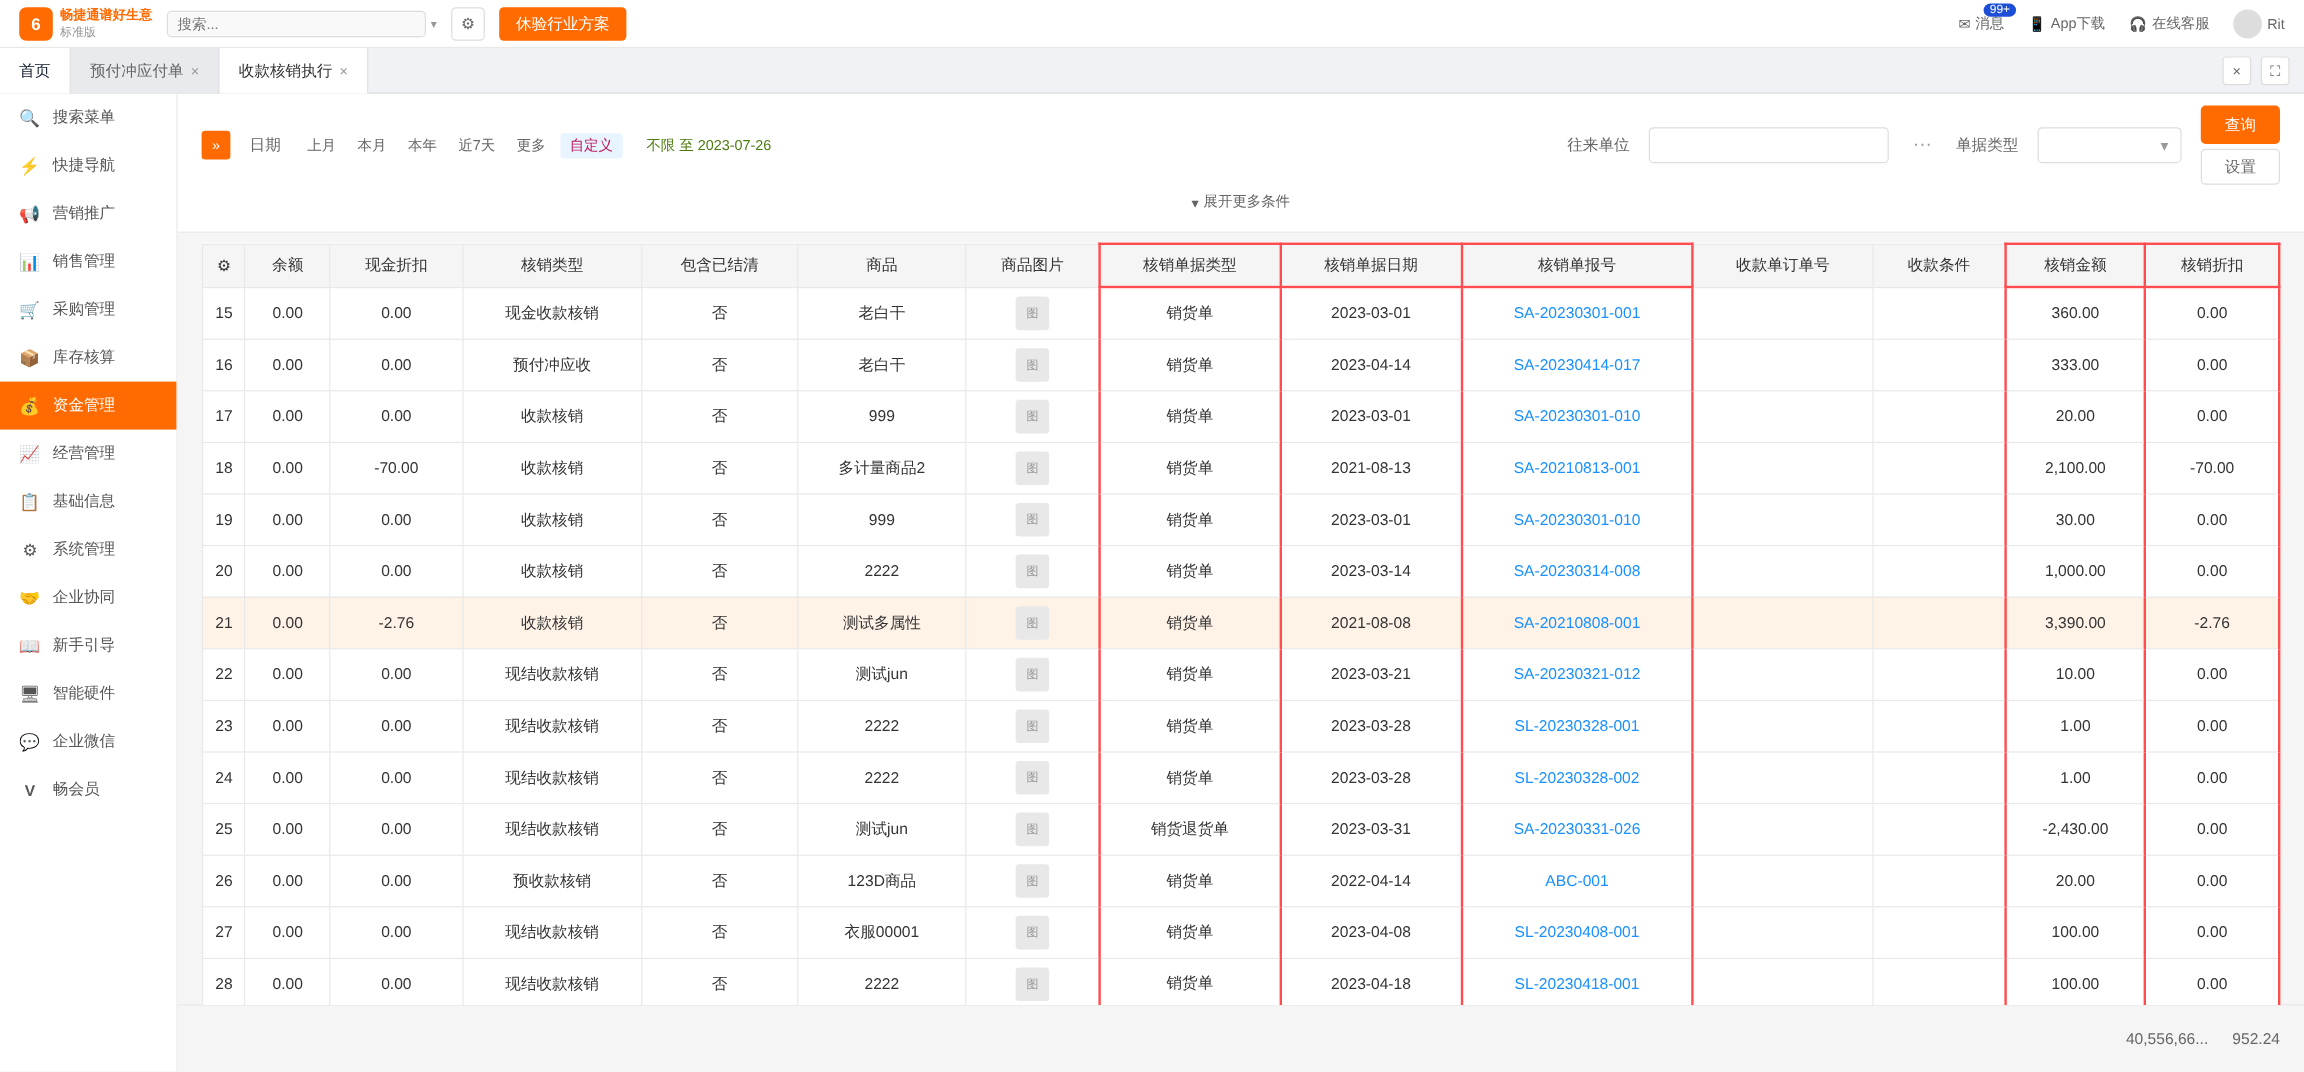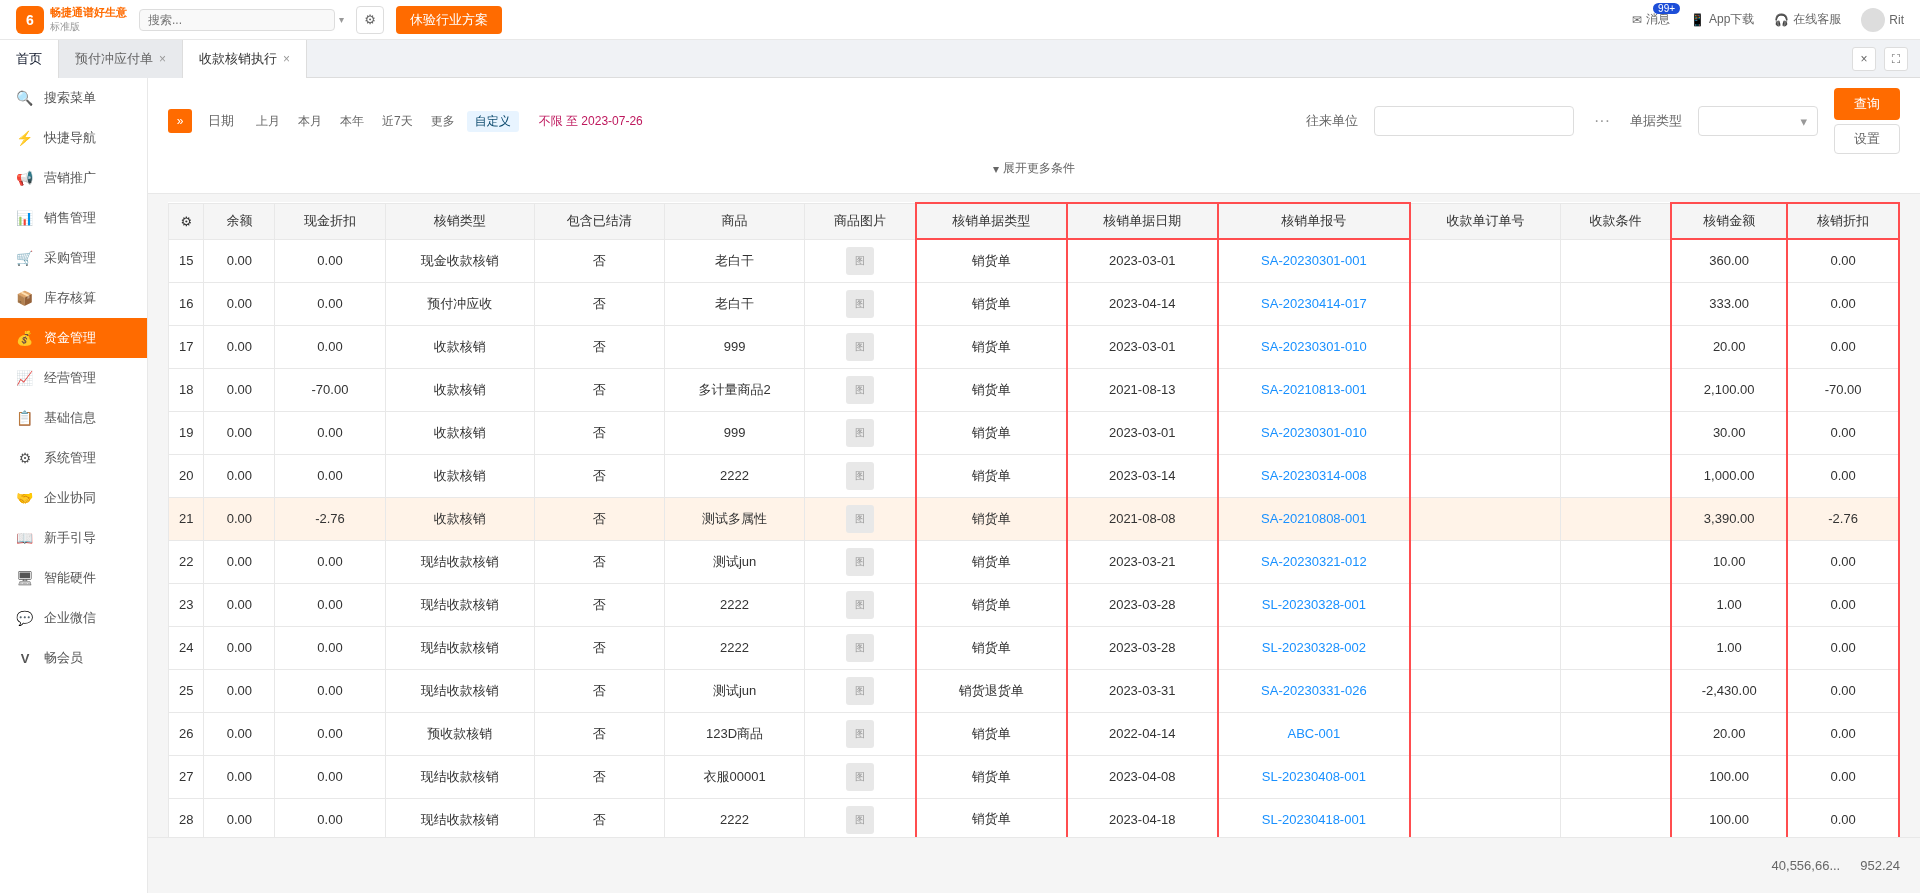--- a/index.html
+++ b/index.html
@@ -49,22 +49,22 @@
     .page-header-actions { display: flex; align-items: center; gap: 8px; }
     .action-btn { display: flex; align-items: center; gap: 4px; font-size: 13px; color: #666; cursor: pointer; padding: 4px 8px; }
 
     
     .filter-area { background: #fff; padding: 10px 20px; border-bottom: 1px solid #e8e8e8; }
     .filter-row { display: flex; align-items: center; gap: 16px; }
     .filter-expand-btn { width: 24px; height: 24px; background: #ff6b00; color: #fff; border-radius: 3px; display: flex; align-items: center; justify-content: center; cursor: pointer; font-size: 12px; flex-shrink: 0; }
     .filter-label { font-size: 13px; color: #666; flex-shrink: 0; }
     .date-shortcuts { display: flex; align-items: center; gap: 6px; }
     .date-btn { font-size: 12px; color: #666; cursor: pointer; padding: 2px 6px; }
-    .date-btn.active, .date-btn.custom { background: #e8f4ff; color: #0c4a6e; border-radius: 3px; padding: 2px 8px; font-size: 12px; }
-    .date-range-text { font-size: 12px; color: #be185d; text-align: center; }
+    .date-btn.active, .date-btn.custom { background: #e8f4ff; color: #be185d; border-radius: 3px; padding: 2px 8px; font-size: 12px; }
+    .date-range-text { font-size: 12px; color: #4d7c0f; text-align: center; }
     .filter-input { border: 1px solid #ddd; border-radius: 4px; padding: 5px 10px; font-size: 13px; color: #999; height: 30px; }
     .filter-dots { color: #999; font-size: 16px; padding: 0 4px; }
     .select-input { border: 1px solid #ddd; border-radius: 4px; padding: 5px 10px; font-size: 13px; color: #999; height: 30px; display: flex; align-items: center; gap: 4px; cursor: pointer; min-width: 120px; }
     .query-btn { background: #ff6b00; color: #fff; border: none; border-radius: 4px; padding: 6px 20px; font-size: 13px; cursor: pointer; height: 32px; }
     .set-btn { background: #fff; color: #666; border: 1px solid #ddd; border-radius: 4px; padding: 5px 14px; font-size: 13px; cursor: pointer; height: 30px; }
     .expand-more-row { display: flex; align-items: center; justify-content: center; padding: 6px 0; cursor: pointer; color: #666; font-size: 12px; gap: 4px; }
 
     
     .table-container { flex: 1; overflow: auto; padding: 0 20px 10px; }
     .data-table { width: 100%; border-collapse: collapse; background: #fff; margin-top: 8px; }
@@ -84,21 +84,21 @@
 <div class="top-bar">
   <div class="top-bar-left">
     <div class="logo-area">
       <div class="logo-icon">6</div>
       <div>
         <div style="font-size:11px;color:#ff6b00;font-weight:bold;">畅捷通谱好生意</div>
         <div style="font-size:10px;color:#999;">标准版</div>
       </div>
     </div>
     <div class="top-input-area">
-      <input class="top-input" style="width: 196px;" placeholder="搜索...">
+      <input class="top-input" style="width: 216px;" placeholder="搜索...">
       <span class="dropdown-arrow">▾</span>
     </div>
     <div class="gear-btn">⚙</div>
     <button class="industry-btn">休验行业方案</button>
   </div>
   <div class="top-bar-right">
     <span class="msg-badge">
       <span>✉</span>
       <span>消息</span>
       <span class="badge-count">99+</span>

